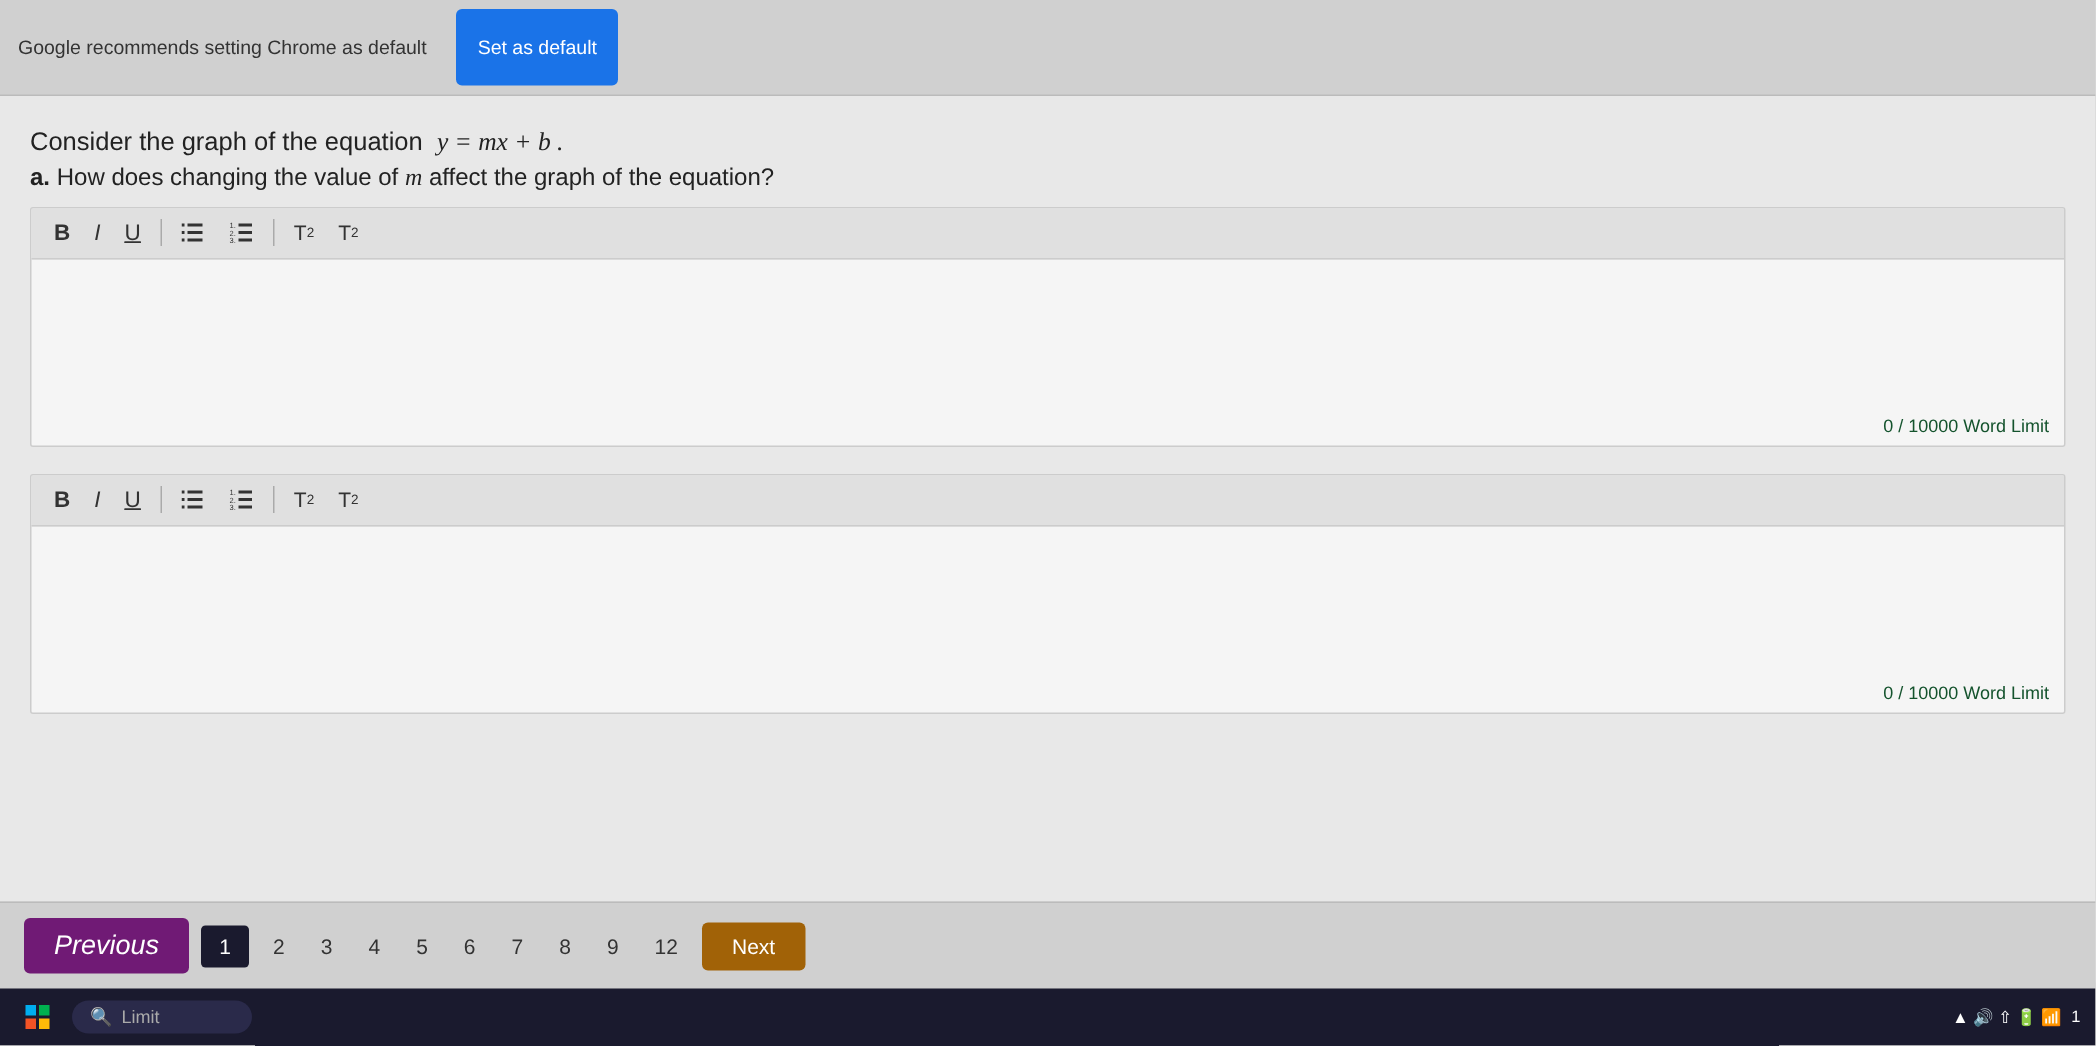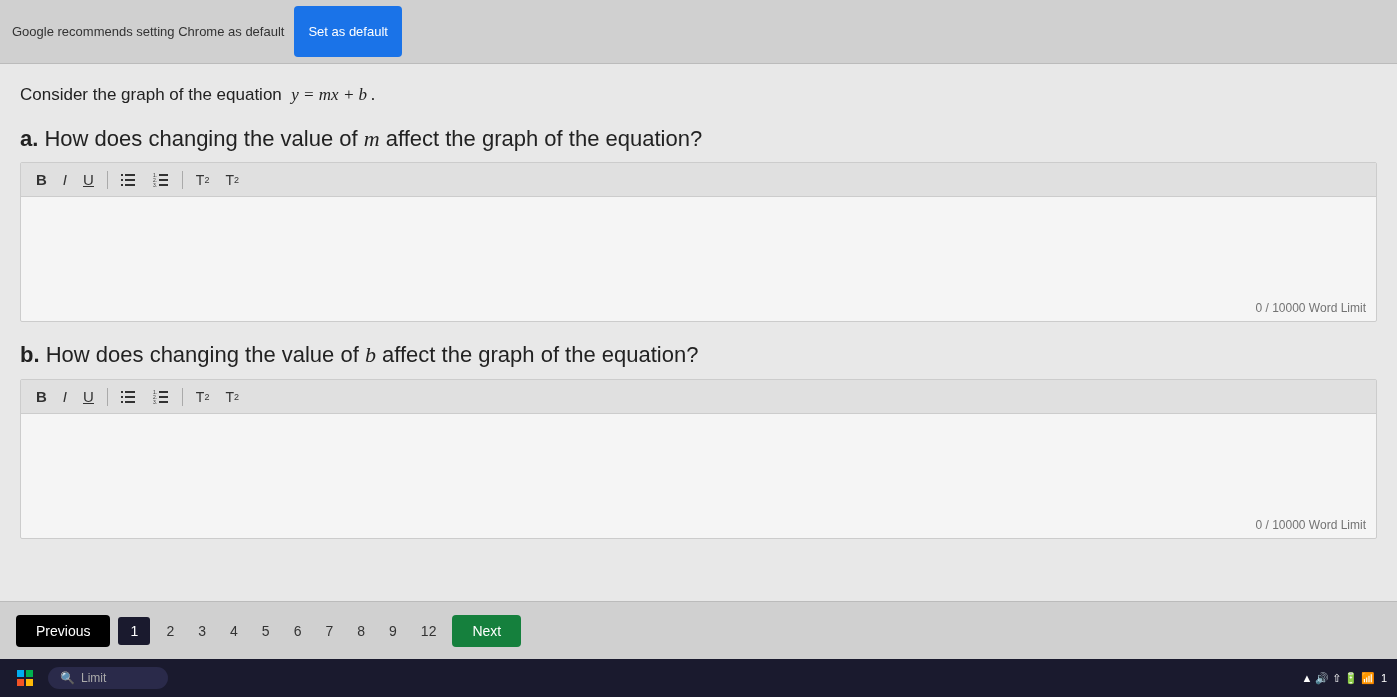--- a/index.html
+++ b/index.html
@@ -15,21 +15,21 @@
       height: 697px;
       overflow: hidden;
       position: relative;
     }
 
     .top-bar {
       background-color: #d0d0d0;
       padding: 6px 12px;
       display: flex;
       align-items: center;
-      gap: 10px;
+      gap: 20px;
       font-size: 13px;
       color: #333;
       border-bottom: 1px solid #bbb;
     }
 
     .set-default-btn {
       background-color: #1a73e8;
       color: white;
       border: none;
       border-radius: 4px;
@@ -41,26 +41,26 @@
     .main-content {
       background-color: #e8e8e8;
       padding: 18px 20px 10px 20px;
       height: calc(697px - 36px - 70px);
       overflow-y: auto;
     }
 
     .question-intro {
       font-size: 17px;
       color: #222;
-      margin-bottom: 16px;
+      margin-bottom: 0;
       line-height: 1.5;
     }
 
     .sub-question {
-      font-size: 22px;
+      font-size: 16px;
       color: #222;
       margin-bottom: 8px;
       line-height: 1.4;
     }
 
     .sub-question b {
       font-weight: bold;
     }
 
     .text-editor {
@@ -117,49 +117,50 @@
     .editor-body {
       min-height: 100px;
       padding: 8px 12px;
       position: relative;
     }
 
     .word-limit {
       text-align: right;
       padding: 4px 10px 6px;
       font-size: 12px;
-      color: #737373;
+      color: #14532d;
     }
 
     .bottom-nav {
       background-color: #d0d0d0;
       border-top: 1px solid #bbb;
       padding: 10px 16px;
       display: flex;
       align-items: center;
       gap: 8px;
       position: absolute;
       bottom: 38px;
       left: 0;
       right: 0;
       height: 58px;
     }
 
     .nav-btn-prev {
-      background-color: #000000;
+      background-color: #701a75;
       color: white;
       border: none;
       border-radius: 4px;
       padding: 8px 20px;
-      font-size: 14px;
-      cursor: pointer;
+      font-size: 18px;
+      cursor: pointer;
+      font-style: italic;
     }
 
     .nav-btn-next {
-      background-color: #15803d;
+      background-color: #a16207;
       color: white;
       border: none;
       border-radius: 4px;
       padding: 8px 20px;
       font-size: 14px;
       cursor: pointer;
     }
 
     .page-number {
       background-color: #555;
@@ -324,26 +325,20 @@
         T<span class="superscript">2</span>
       </button>
       <button class="toolbar-btn">
         T<span class="subscript">2</span>
       </button>
     </div>
     <div class="editor-body" contenteditable="true" style=""></div>
     <div class="word-limit">0 / 10000 Word Limit</div>
   </div>
 
-  <div class="sub-question">
-    <b>b.</b>
-    <span>How does changing the value of</span>
-    <span class="math-eq"><span class="italic-var">b</span></span>
-    <span>affect the graph of the equation?</span>
-  </div>
 
   <div class="text-editor">
     <div class="editor-toolbar">
       <button class="toolbar-btn bold">
           <b>B</b>
         </button>
       <button class="toolbar-btn italic">
           <i>I</i>
         </button>
       <button class="toolbar-btn underline">

